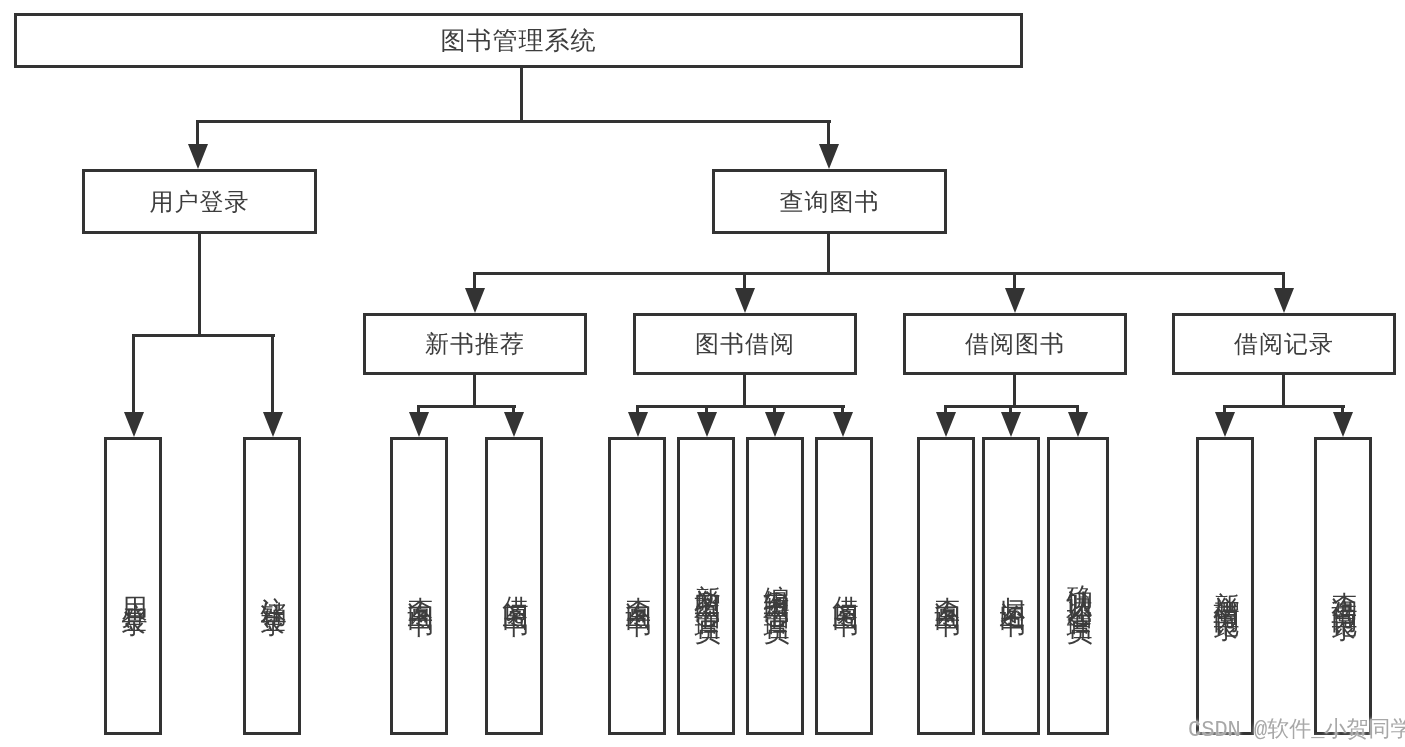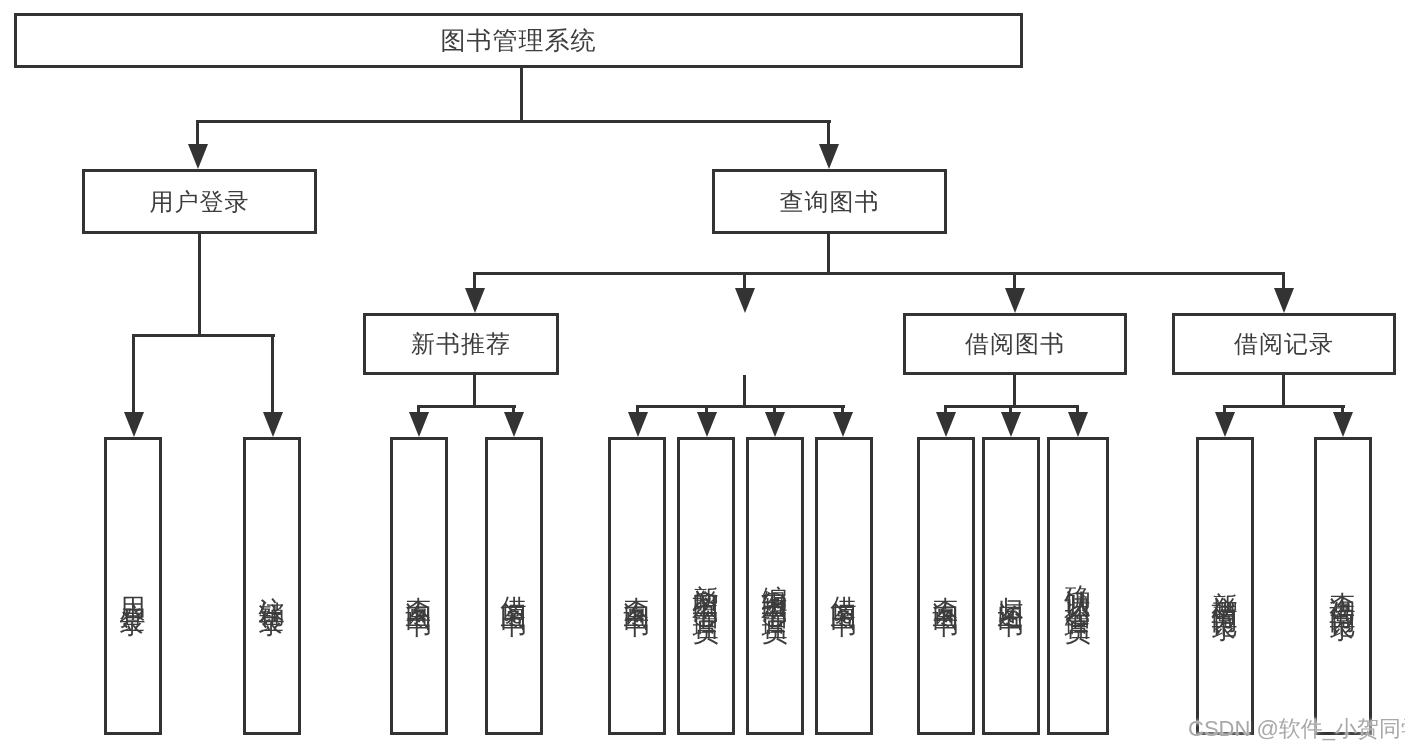--- a/index.html
+++ b/index.html
@@ -8,20 +8,21 @@
     --watermark:#a8a8a8;
     --bg:#ffffff;
   }
   html,body{margin:0;padding:0;background:var(--bg);}
   body{font-family:"Liberation Sans","DejaVu Sans",sans-serif;}
   .stage{
     position:relative;
     width:1405px;height:747px;
     background:var(--bg);
     overflow:hidden;
+    font-family:Liberation Mono, monospace;
   }
   .box{
     position:absolute;
     box-sizing:border-box;
     border:3px solid var(--line);
     background:#fff;
     display:flex;align-items:center;justify-content:center;
     color:var(--text);
     font-size:24px;
     letter-spacing:1px;
@@ -130,22 +131,25 @@
     <span>图书管理系统</span>
   </div>
 
   <div class="box" style="left:82px;top:169px;width:235px;height:65px">
     <span>用户登录</span>
   </div>
   <div class="box" style="left:712px;top:169px;width:235px;height:65px">
     <span>查询图书</span>
   </div>
 
-  <div class="box" style="left:363px;top:313px;width:196px;height:62px">
+  <div class="box" style="left:363px;top:313px;width:224px;height:62px">
     <span>新书推荐</span>
+  </div>
+  <div class="box" style="left:633px;top:313px;width:224px;height:62px">
+    <span>图书借阅</span>
   </div>
   <div class="box" style="left:903px;top:313px;width:224px;height:62px">
     <span>借阅图书</span>
   </div>
   <div class="box" style="left:1172px;top:313px;width:224px;height:62px">
     <span>借阅记录</span>
   </div>
 
   <div class="vbox" style="left:104px">
     <span>用户登录</span>

